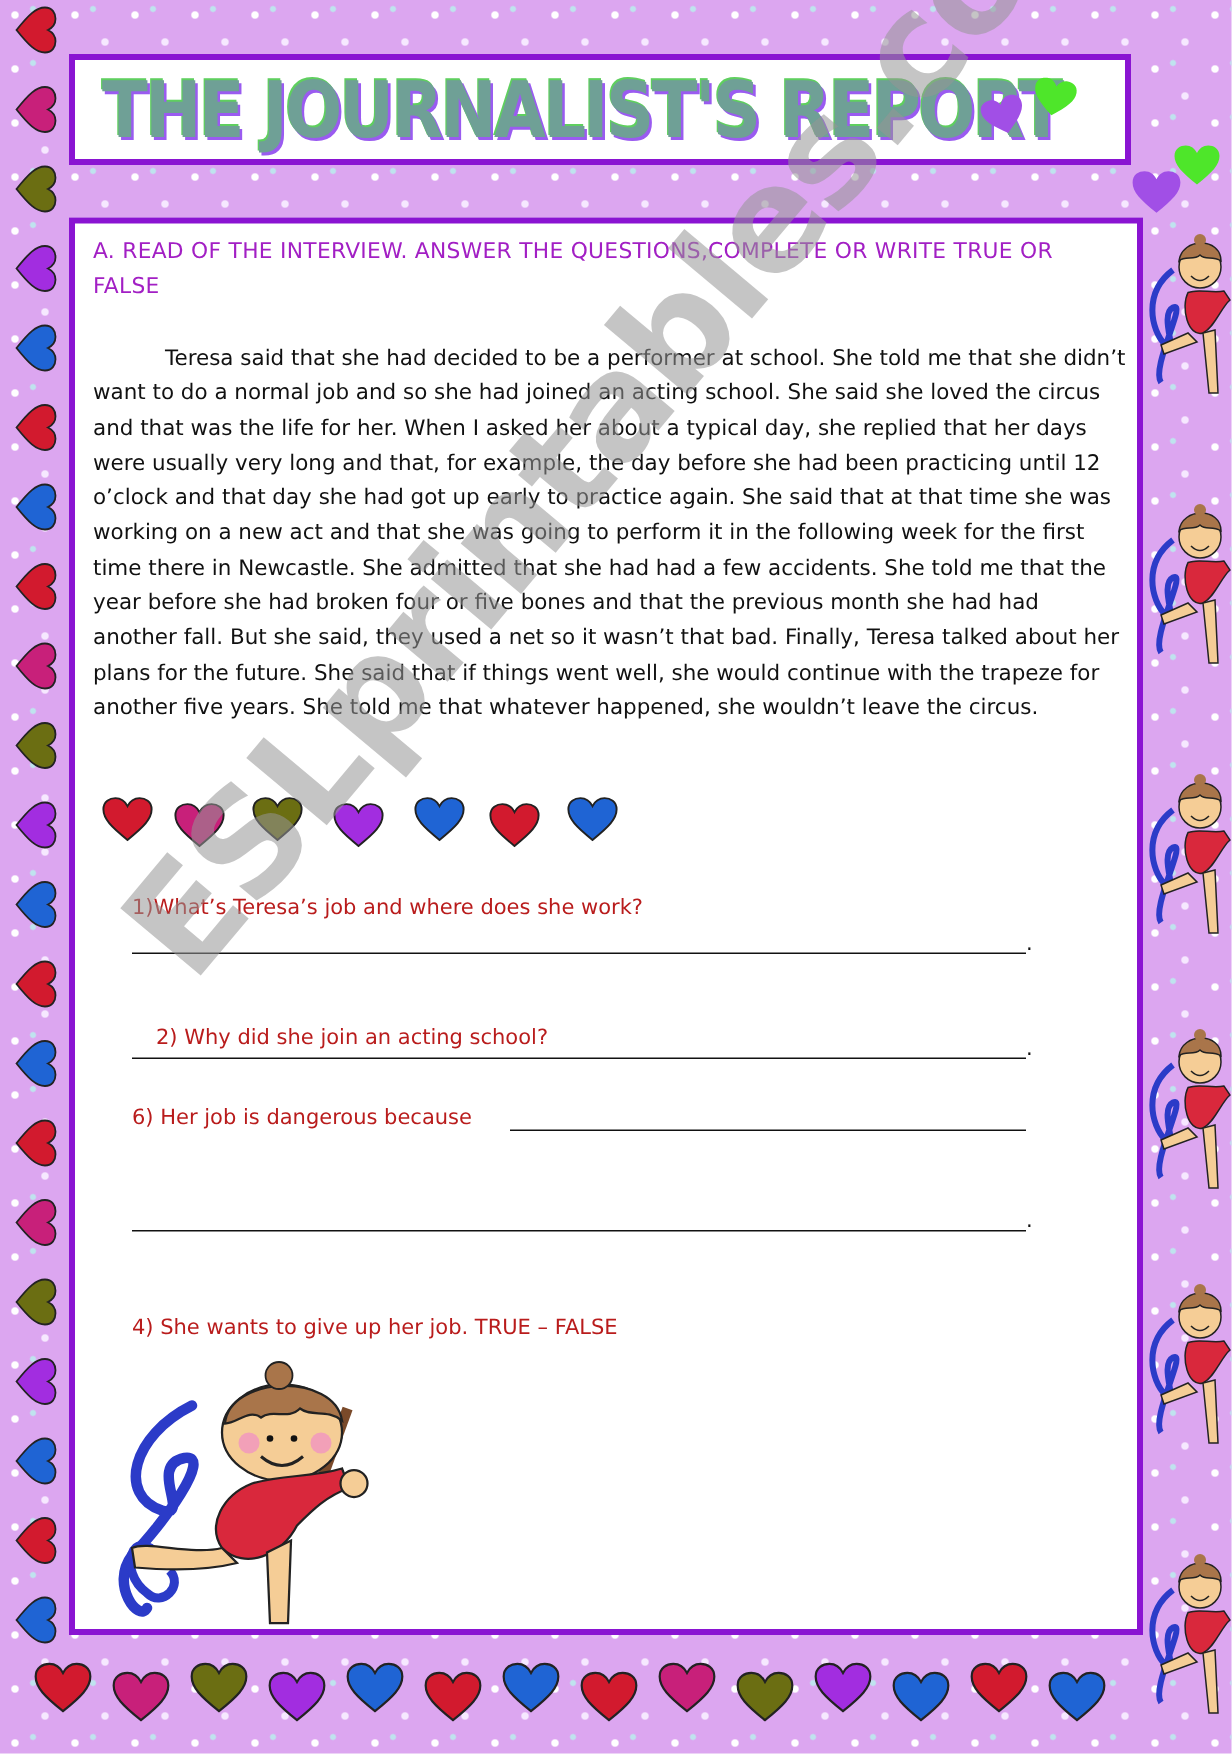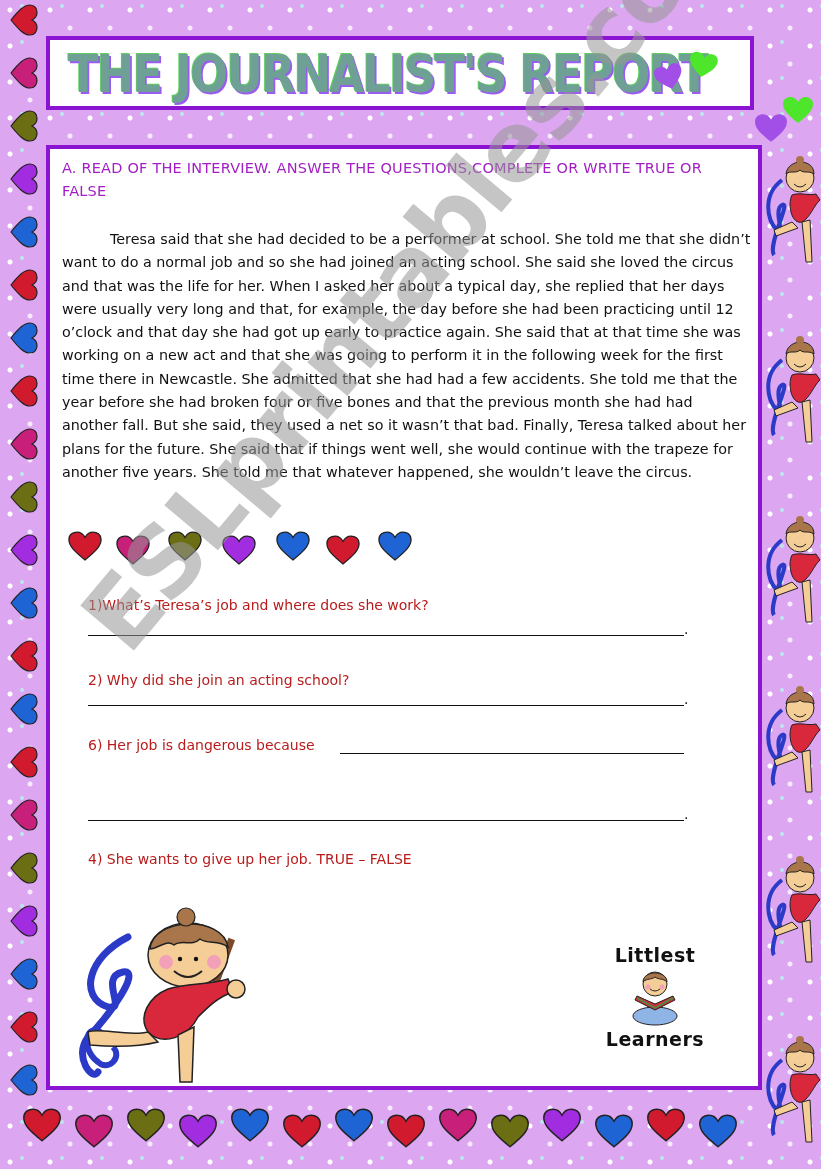--- a/index.html
+++ b/index.html
@@ -385,31 +385,31 @@
         <svg viewBox="0 0 32 28">
           <path d="M16 27 C6 19 1 14 1 8 C1 3 5 1 8.5 1 C12 1 14.5 3 16 6 C17.5 3 20 1 23.5 1 C27 1 31 3 31 8 C31 14 26 19 16 27Z" fill="#1f64d4" stroke="#222" stroke-width="1.2"></path>
         </svg>
       </div>
     </div>
 
   <div class="question" style="top:448px;">1)What’s Teresa’s job and where does she work?</div>
   <div class="answer-line" style="top:486px;width:596px;"></div>
   <div class="answer-dot" style="left:634px;top:472px;">.</div>
 
-  <div class="question" style="top:523px;">2)  Why did she join an acting school?</div>
+  <div class="question" style="top:535px;margin-left:16px;">2)  Why did she join an acting school?</div>
   <div class="answer-line" style="top:556px;width:596px;"></div>
   <div class="answer-dot" style="left:634px;top:542px;">.</div>
 
   <div class="question" style="top:588px;">6)  Her job is dangerous because</div>
   <div class="answer-line" style="top:604px;left:290px;width:344px;"></div>
 
   <div class="answer-line" style="top:671px;width:596px;"></div>
   <div class="answer-dot" style="left:634px;top:657px;">.</div>
 
-  <div class="question" style="top:702px;">4)  She wants to give up her job. TRUE – FALSE</div>
+  <div class="question" style="top:728px;">4)  She wants to give up her job. TRUE – FALSE</div>
 
   <div class="gymnast-big">
     <svg viewBox="0 0 185 190" width="185" height="190">
       <path d="M60 40 C20 60 10 100 40 110 C60 115 30 80 55 75 C75 72 40 120 20 140 C5 160 25 185 30 175" fill="none" stroke="#2b3bc8" stroke-width="7" stroke-linecap="round"></path>
       <path d="M38 140 C20 120 10 150 30 165 C40 175 55 160 45 150" fill="none" stroke="#2b3bc8" stroke-width="6"></path>
       <rect x="150" y="40" width="7" height="60" fill="#7a4a2a" transform="rotate(20 153 70)"></rect>
       <ellipse cx="120" cy="58" rx="40" ry="32" fill="#f5cd96" stroke="#222" stroke-width="1.5"></ellipse>
       <path d="M82 52 C85 20 155 18 160 50 C150 42 140 48 132 42 C124 50 114 42 106 48 C98 42 90 52 82 52Z" fill="#a9754a" stroke="#222" stroke-width="1.5"></path>
       <circle cx="118" cy="20" r="9" fill="#a9754a" stroke="#222" stroke-width="1.2"></circle>
       <circle cx="98" cy="65" r="7" fill="#f2a0b8"></circle>
@@ -417,29 +417,15 @@
       <circle cx="112" cy="62" r="2.2" fill="#111"></circle>
       <circle cx="128" cy="62" r="2.2" fill="#111"></circle>
       <path d="M106 74 Q120 86 134 74" fill="none" stroke="#222" stroke-width="2"></path>
       <path d="M100 92 C80 100 70 120 80 135 C95 150 120 140 130 120 C140 110 150 100 165 95 L160 82 C140 88 120 86 100 92Z" fill="#d9283c" stroke="#222" stroke-width="1.5"></path>
       <path d="M80 135 C60 140 30 130 20 135 L22 148 C45 150 70 150 90 145Z" fill="#f5cd96" stroke="#222" stroke-width="1.5"></path>
       <path d="M110 138 L112 185 L124 185 L126 130Z" fill="#f5cd96" stroke="#222" stroke-width="1.5"></path>
       <circle cx="168" cy="92" r="9" fill="#f5cd96" stroke="#222" stroke-width="1.5"></circle>
     </svg>
   </div>
 
-  <div class="logo">
-    <div class="logo-top">Littlest</div>
-    <svg class="logo-boy" viewBox="0 0 60 58">
-      <ellipse cx="30" cy="48" rx="22" ry="9" fill="#8fb4e6" stroke="#222" stroke-width="1"></ellipse>
-      <circle cx="30" cy="16" r="12" fill="#f5cd96" stroke="#222" stroke-width="1"></circle>
-      <path d="M18 14 C18 2 42 2 42 14 C38 10 34 12 30 9 C26 12 22 10 18 14Z" fill="#a9754a" stroke="#222" stroke-width="1"></path>
-      <circle cx="23" cy="19" r="2.5" fill="#f2a0b8"></circle>
-        <circle cx="37" cy="19" r="2.5" fill="#f2a0b8"></circle>
-      <path d="M25 21 Q30 25 35 21" fill="none" stroke="#222" stroke-width="1"></path>
-      <path d="M10 32 L30 42 L50 32 L48 28 L30 36 L12 28Z" fill="#d9283c" stroke="#222" stroke-width="1"></path>
-      <path d="M12 30 L30 40 L48 30" fill="none" stroke="#3a9a3a" stroke-width="1.5"></path>
-    </svg>
-    <div class="logo-bottom">Learners</div>
-  </div>
 </div>
 
 <div class="watermark">ESLprintables.com</div>
 
 </body></html>

